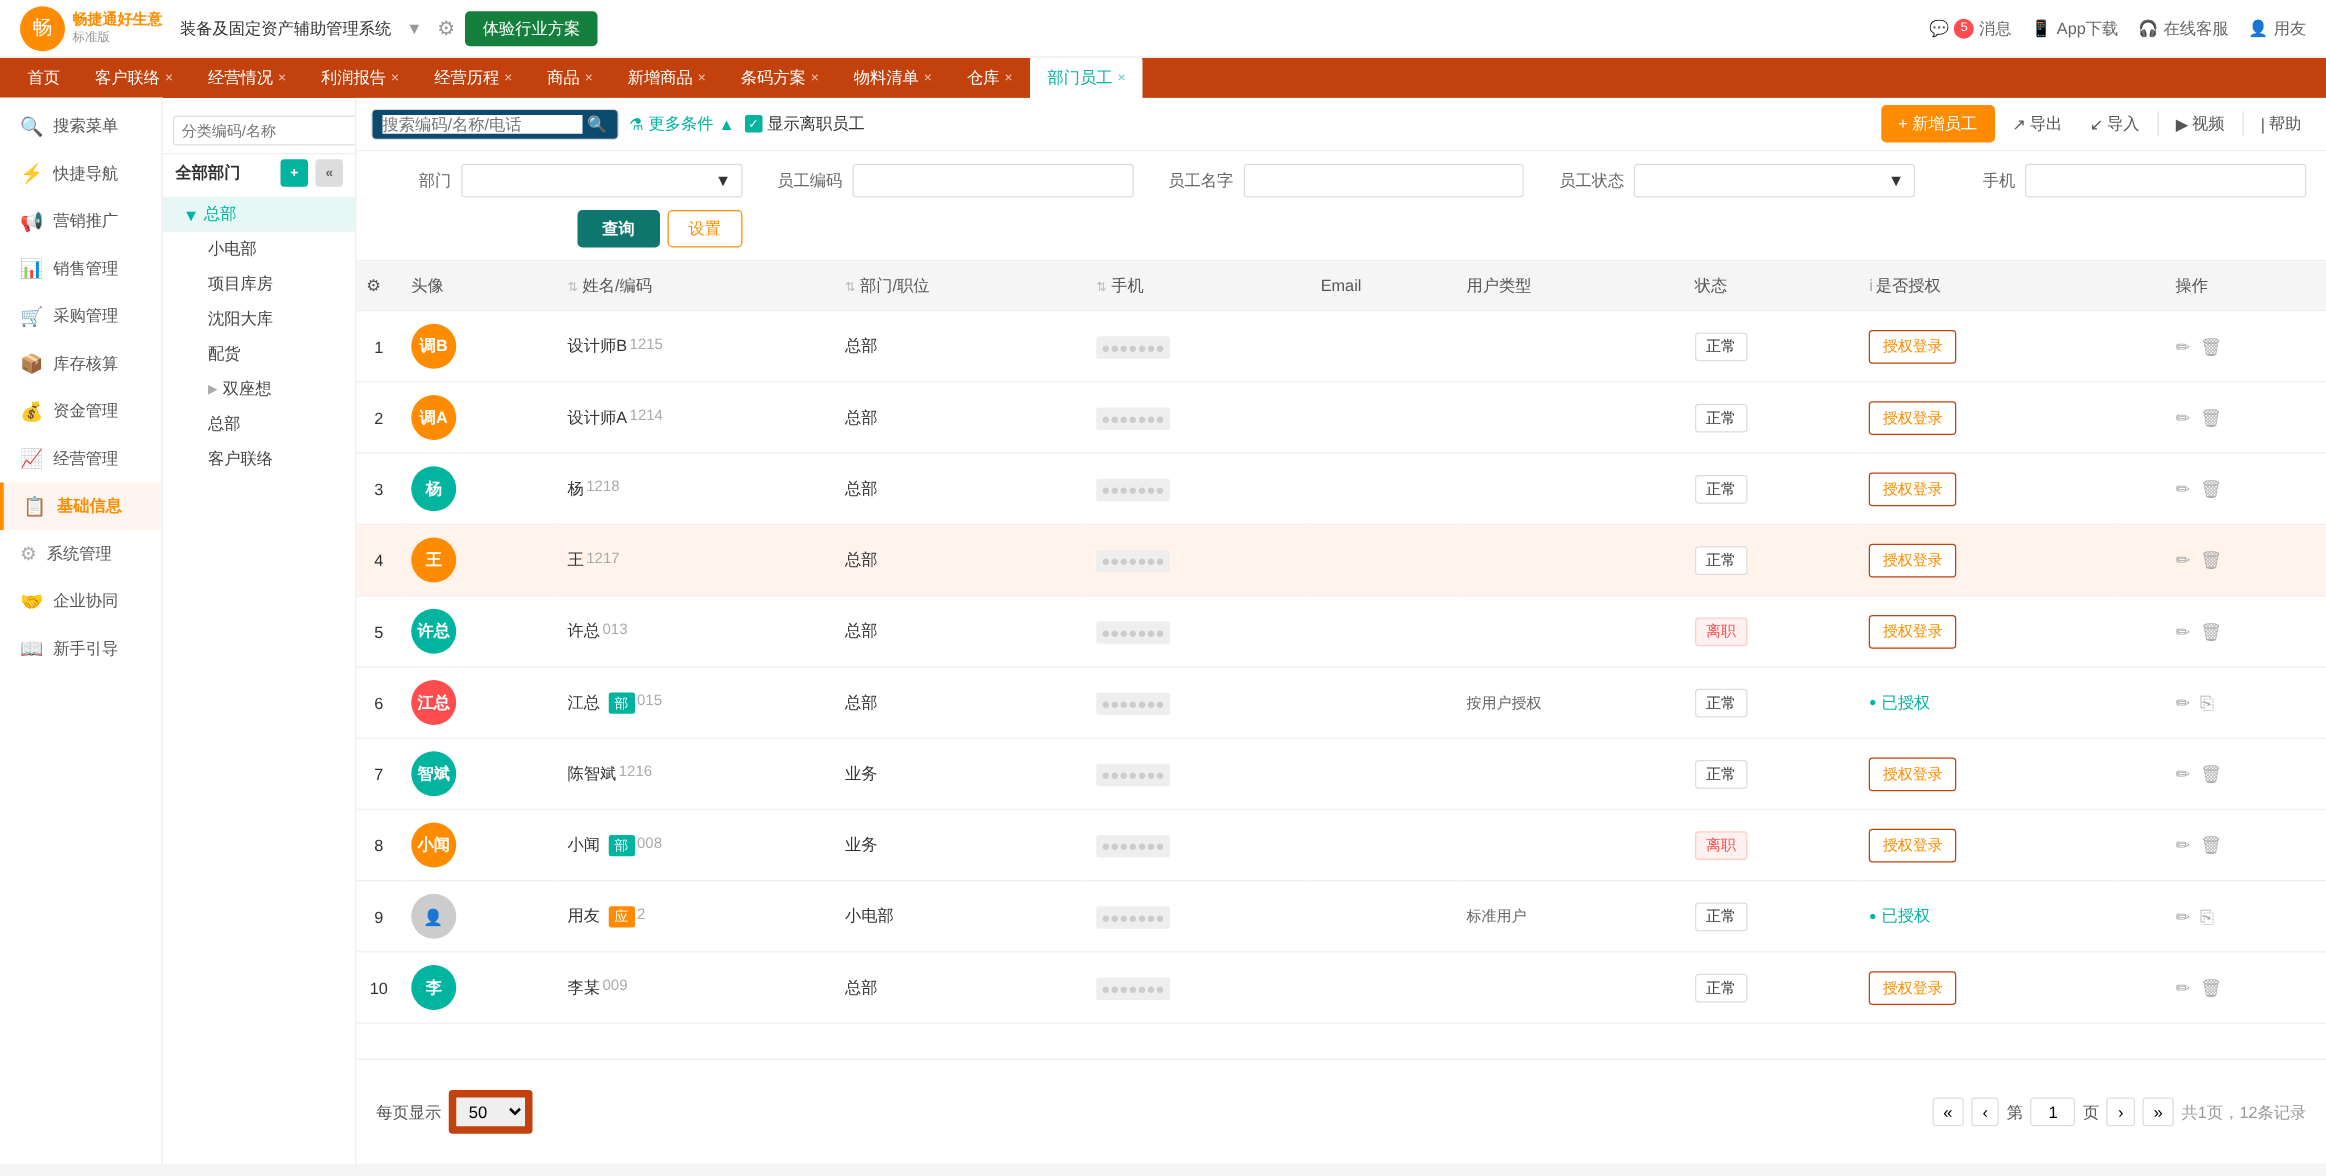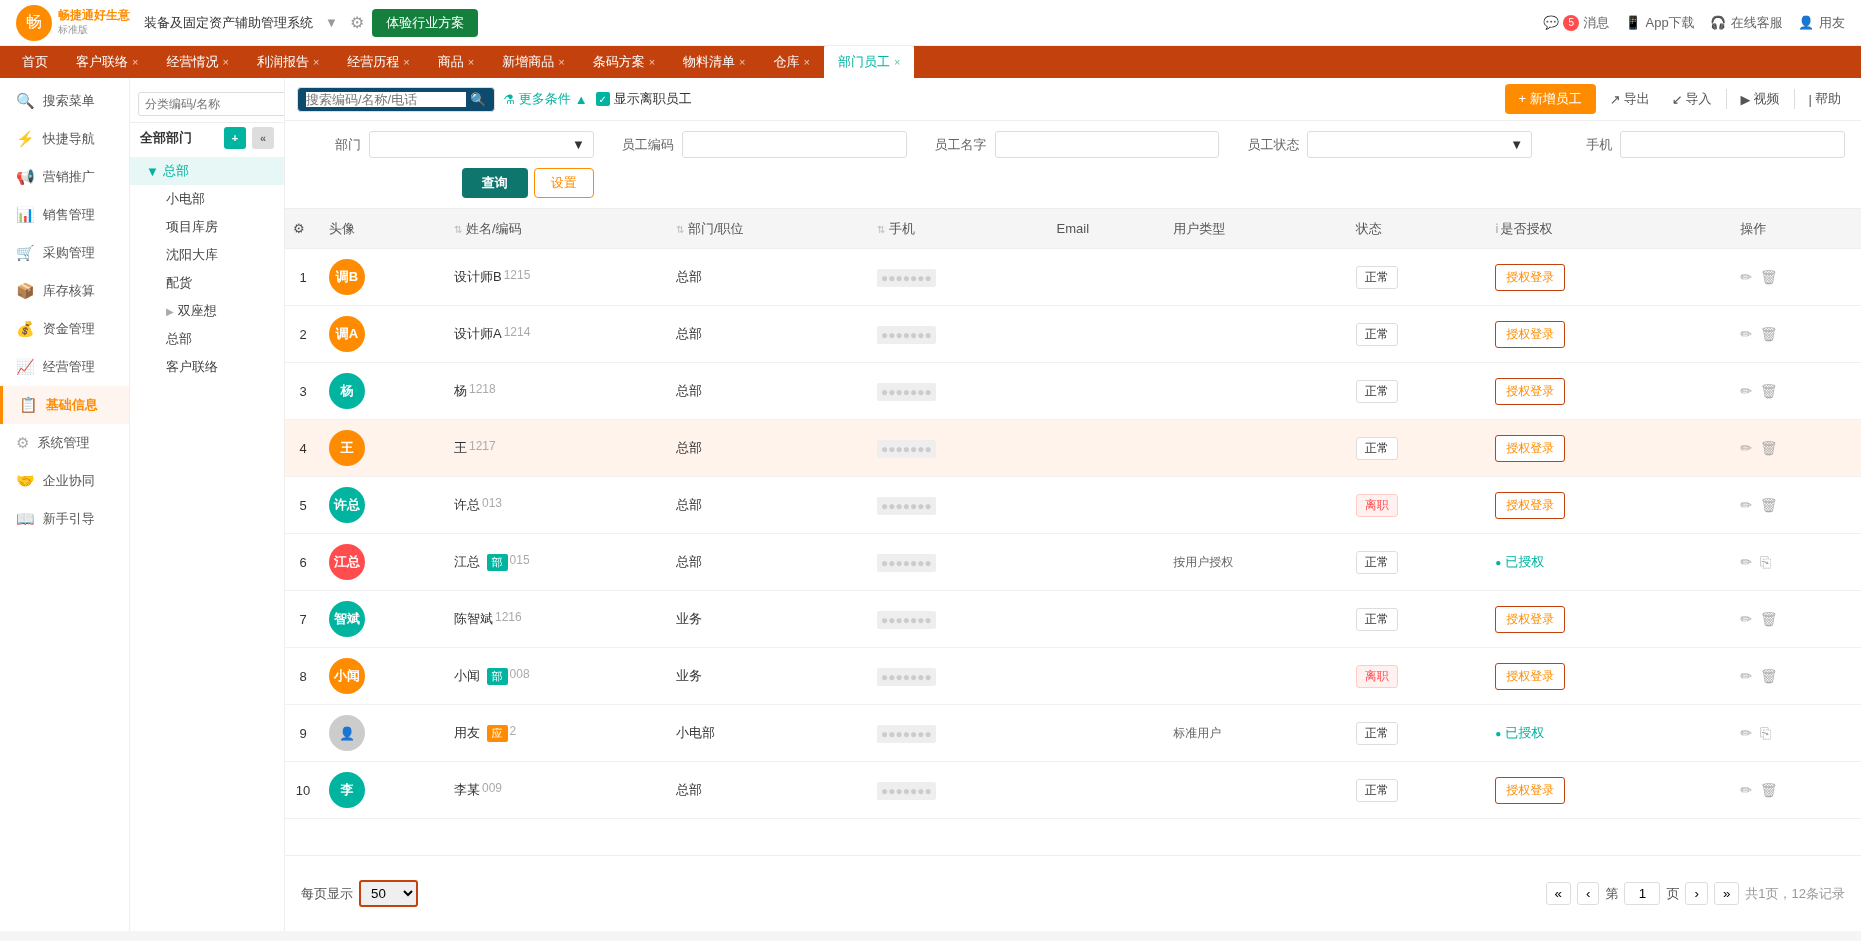--- a/index.html
+++ b/index.html
@@ -170,21 +170,21 @@
     .sort-icon { color: #bbb; font-size: 10px; }
     .info-icon { color: #aaa; margin-right: 2px; }
 
     
     .pagination {
       display: flex; align-items: center; justify-content: space-between;
       padding: 24px 16px; background: #fff; border-top: 1px solid #eee;
       font-size: 13px; color: #555;
     }
     .page-size { display: flex; align-items: center; gap: 6px; }
-    .page-size-select { border: 2px solid #c2410c; padding: 3px 6px; border-radius: 3px; }
+    .page-size-select { border: 6px solid #c2410c; padding: 3px 6px; border-radius: 3px; }
     .page-nav { display: flex; align-items: center; gap: 6px; }
     .page-btn { padding: 3px 8px; border: 1px solid #ddd; border-radius: 3px; cursor: pointer; background: #fff; }
     .page-input { width: 36px; border: 1px solid #ddd; padding: 3px 4px; text-align: center; border-radius: 3px; }
     .page-total { color: #999; }
   </style>
 </head>
 <body>
 
 <div class="top-bar">
   <div class="top-bar-left">

